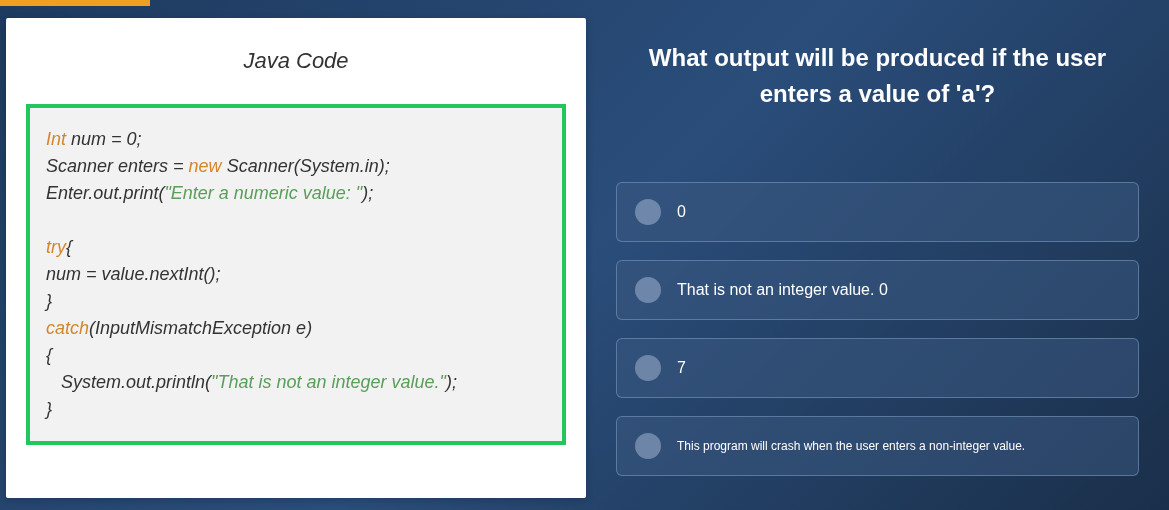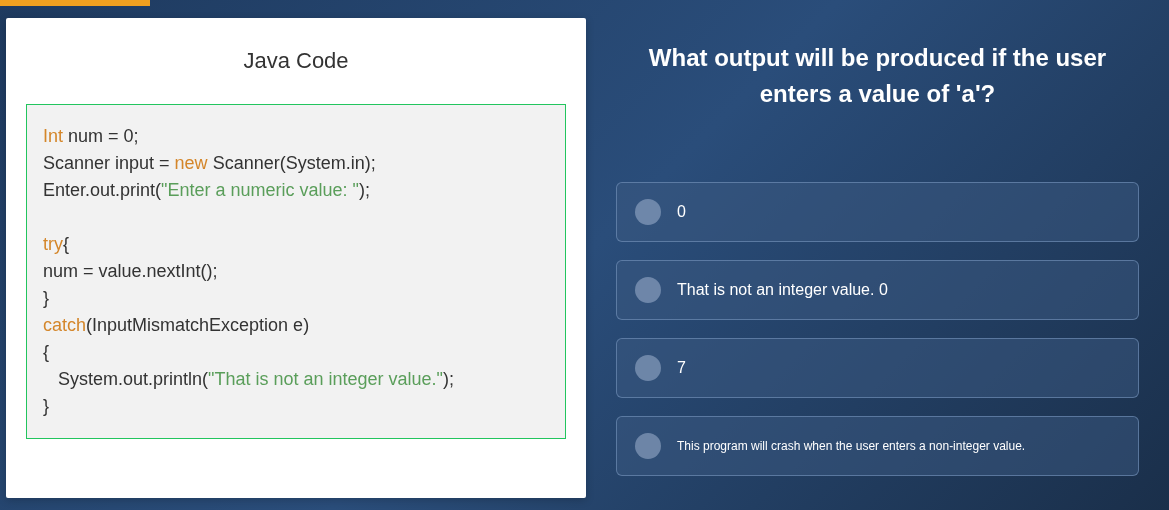--- a/index.html
+++ b/index.html
@@ -20,37 +20,38 @@
       background: #f0a020;
     }
     .left-panel {
       width: 580px;
       height: 480px;
       background: #ffffff;
       margin: 18px 0 0 6px;
       border-radius: 2px;
       padding: 0;
       box-shadow: 0 2px 8px rgba(0,0,0,0.2);
+      font-style: italic;
     }
     .code-title {
       text-align: center;
       font-size: 22px;
       color: #333;
       padding: 30px 0 20px 0;
       font-weight: normal;
     }
     .code-block {
       background: #f2f2f2;
       margin: 10px 20px 20px 20px;
       padding: 18px 16px;
       font-family: Arial, sans-serif;
       font-size: 18px;
       line-height: 1.5;
       color: #333;
-      border: 1px solid #22c55e;
+      border: 4px solid #22c55e;
     }
     .code-line { white-space: pre; }
     .kw-type { color: #d4862a; }
     .kw-new { color: #d4862a; }
     .kw-try { color: #d4862a; }
     .kw-catch { color: #d4862a; text-align: right; }
     .str { color: #5a9e5a; }
     .right-panel {
       flex: 1;
       padding: 40px 30px 4px 30px;
@@ -94,21 +95,21 @@
   </style>
 </head>
 <body>
 
 <div class="top-bar"></div>
 
 <div class="left-panel">
   <div class="code-title">Java Code</div>
   <div class="code-block">
     <div class="code-line"><span class="kw-type">Int</span><span> num = 0;</span></div>
-    <div class="code-line"><span>Scanner input = </span><span class="kw-new">new</span><span> Scanner(System.in);</span></div>
+    <div class="code-line"><span>Scanner enters = </span><span class="kw-new">new</span><span> Scanner(System.in);</span></div>
     <div class="code-line"><span>Enter.out.print(</span><span class="str">"Enter a numeric value: "</span><span>);</span></div>
     <div class="code-line">&nbsp;</div>
     <div class="code-line"><span class="kw-try">try</span><span>{</span></div>
     <div class="code-line"><span>num = value.nextInt();</span></div>
     <div class="code-line"><span>}</span></div>
     <div class="code-line"><span class="kw-catch">catch</span><span>(InputMismatchException e)</span></div>
     <div class="code-line"><span>{</span></div>
     <div class="code-line"><span>   System.out.println(</span><span class="str">"That is not an integer value."</span><span>);</span></div>
     <div class="code-line"><span>}</span></div>
   </div>

